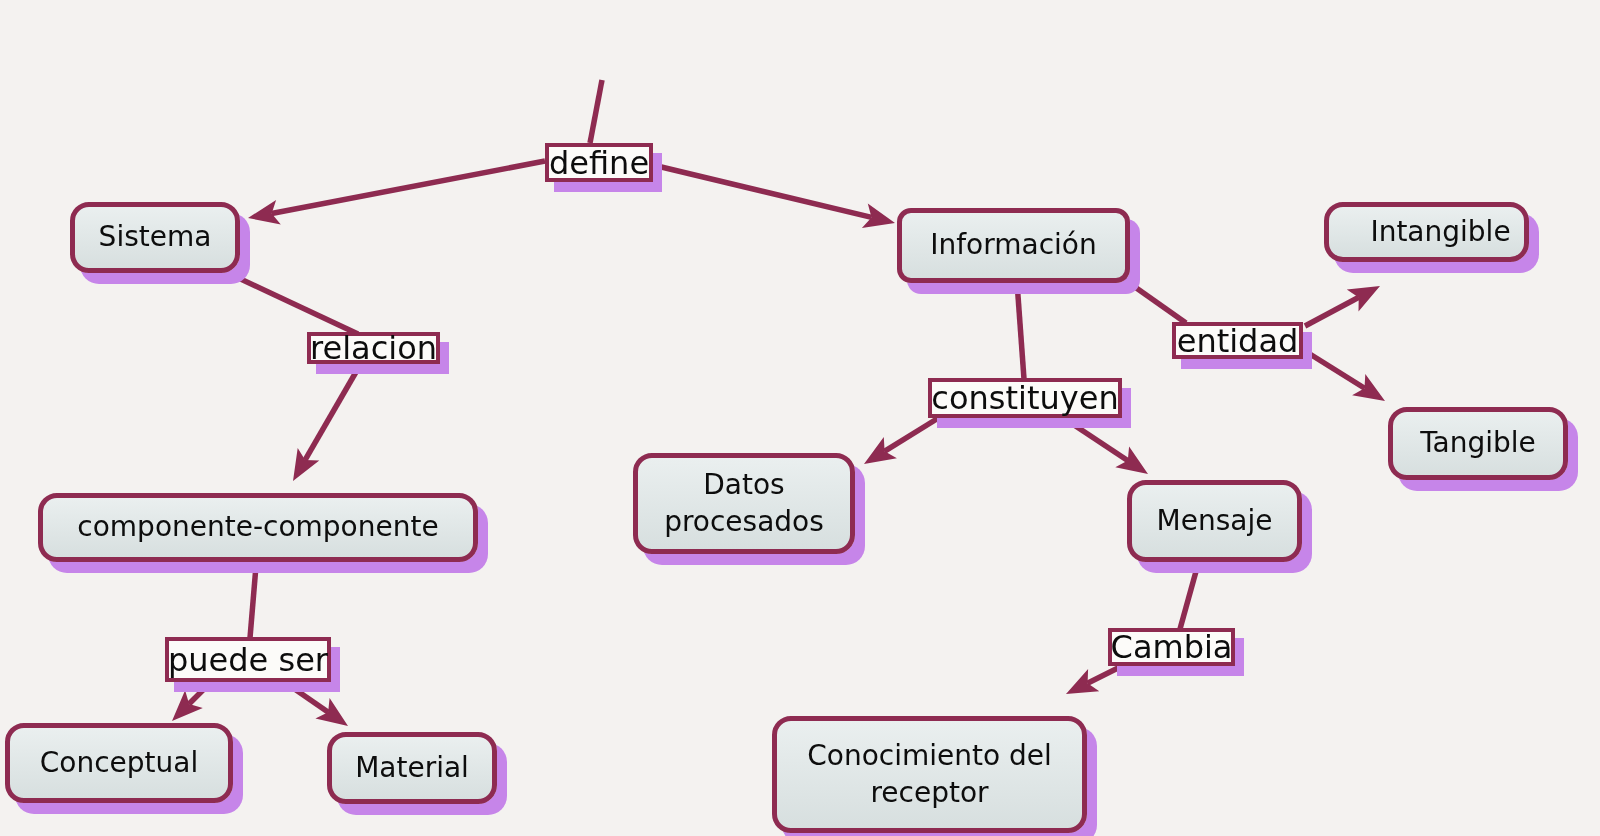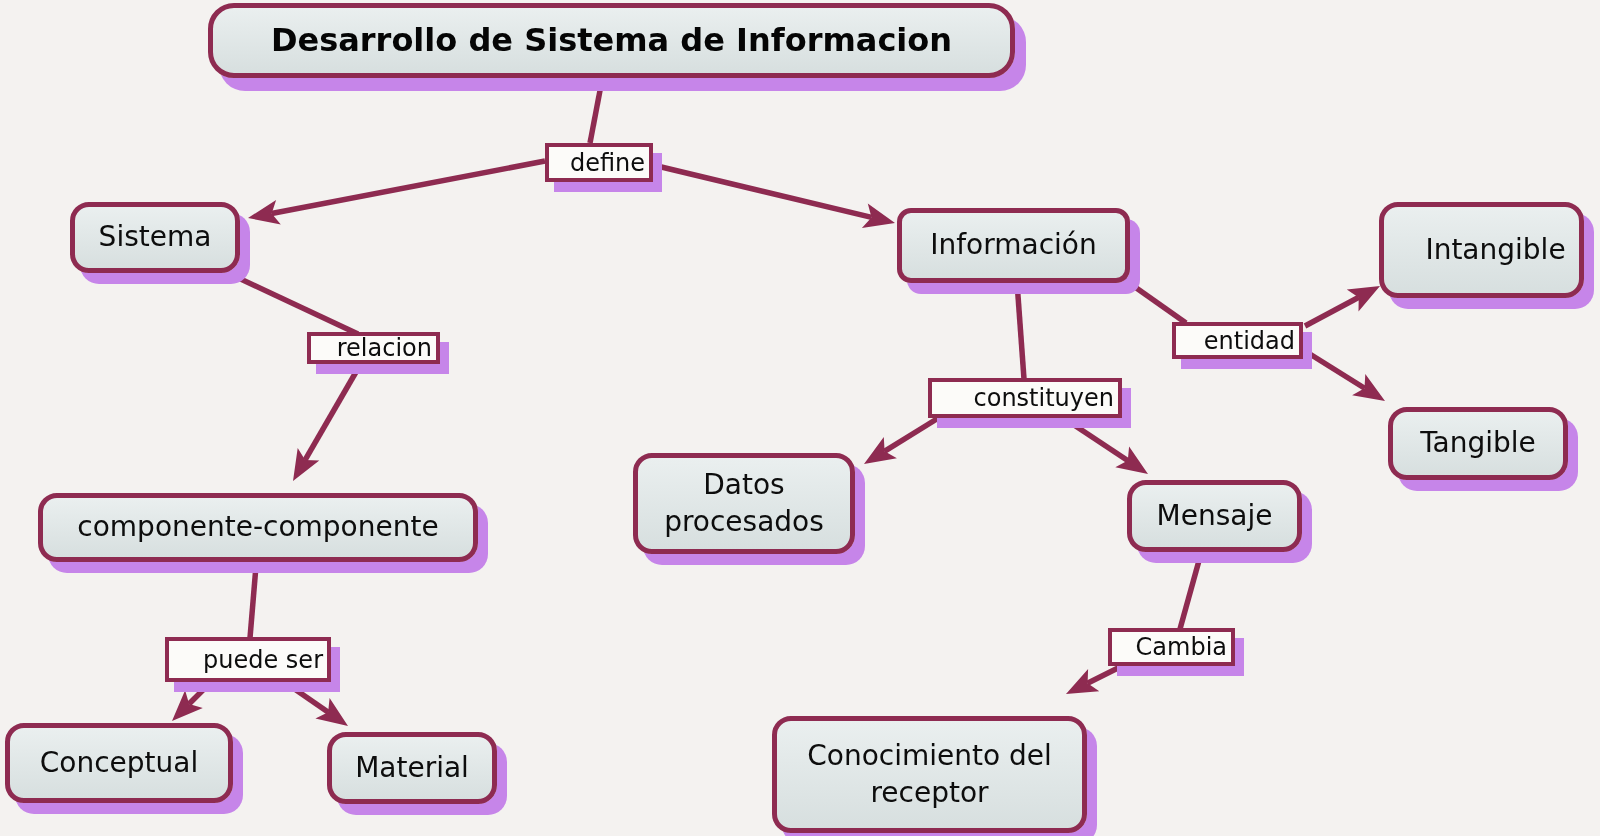--- a/index.html
+++ b/index.html
@@ -10,36 +10,36 @@
   .node{
     position:absolute;box-sizing:border-box;
     display:flex;align-items:center;justify-content:center;text-align:center;
     background:linear-gradient(180deg,#eaefef 0%,#d7dfdf 100%);
     border:5px solid #8e2b51;border-radius:19px;
     box-shadow:10px 11px 0 0 #c685e9;
     font-size:28px;color:#0d0d0d;line-height:1.3;padding:0 6px;
   }
   .linklabel{
     position:absolute;box-sizing:border-box;
-    display:flex;align-items:center;justify-content:flex-end;text-align:center;
+    display:flex;align-items:center;justify-content:center;text-align:center;
     background:#fcfbf9;border:4px solid #8e2b51;
     box-shadow:9px 10px 0 0 #c685e9;
-    font-size:24px;color:#0d0d0d;white-space:nowrap;padding:0 4px;
+    font-size:32px;color:#0d0d0d;white-space:nowrap;padding:0 4px;
   }
 
   #n-title{left:208px;top:3px;width:807px;height:75px;font-weight:bold;font-size:32px;border-radius:26px;box-shadow:11px 13px 0 0 #c685e9;color:#050505;}
   #n-sistema{left:70px;top:202px;width:170px;height:71px;}
   #n-informacion{left:897px;top:208px;width:233px;height:75px;border-radius:14px;}
-  #n-intangible{left:1379px;top:202px;width:205px;height:96px;padding-left:34px;}
+  #n-intangible{left:1324px;top:202px;width:205px;height:60px;padding-left:34px;}
   #n-tangible{left:1388px;top:407px;width:180px;height:73px;}
   #n-componente{left:38px;top:493px;width:440px;height:69px;}
   #n-conceptual{left:5px;top:723px;width:228px;height:80px;}
   #n-material{left:327px;top:732px;width:170px;height:72px;}
   #n-datos{left:633px;top:453px;width:222px;height:101px;}
-  #n-mensaje{left:1127px;top:480px;width:175px;height:72px;justify-content:center;}
+  #n-mensaje{left:1127px;top:480px;width:175px;height:82px;justify-content:center;}
   #n-conocimiento{left:772px;top:703px;width:315px;height:117px;margin-top:13px;}
 
   #l-define{left:545px;top:143px;width:108px;height:39px;}
   #l-relacion{left:307px;top:332px;width:133px;height:32px;}
   #l-puedeser{left:165px;top:637px;width:166px;height:45px;}
   #l-constituyen{left:928px;top:378px;width:194px;height:40px;}
   #l-entidad{left:1172px;top:322px;width:131px;height:37px;}
   #l-cambia{left:1108px;top:628px;width:127px;height:38px;}
 </style>
 </head>
@@ -69,23 +69,20 @@
       <line x1="1125" y1="280" x2="1186" y2="323" stroke="#8e2b51" stroke-width="5.5"></line>
       <line x1="1305" y1="326" x2="1358.8235294117646" y2="297.29411764705884" stroke="#8e2b51" stroke-width="5.5"></line>
       <polygon points="1380.0,286.0 1358.5,311.6 1358.7,297.4 1346.8,289.6" fill="#8e2b51"></polygon>
       <line x1="1305" y1="351" x2="1364.648040703878" y2="388.2800254399237" stroke="#8e2b51" stroke-width="5.5"></line>
       <polygon points="1385.0,401.0 1352.1,395.2 1364.5,388.2 1365.3,374.0" fill="#8e2b51"></polygon>
       <line x1="1200" y1="557" x2="1180" y2="629" stroke="#8e2b51" stroke-width="5.5"></line>
       <line x1="1122" y1="666" x2="1087.466252583998" y2="683.266873708001" stroke="#8e2b51" stroke-width="5.5"></line>
       <polygon points="1066.0,694.0 1088.1,669.0 1087.6,683.2 1099.3,691.3" fill="#8e2b51"></polygon>
     </svg>
 
-  <div class="node" id="n-title">
-    <span>Desarrollo de Sistema de Informacion</span>
-  </div>
   <div class="node" id="n-sistema">
     <span>Sistema</span>
   </div>
   <div class="node" id="n-informacion">
     <span>Información</span>
   </div>
   <div class="node" id="n-intangible">
     <span>Intangible</span>
   </div>
   <div class="node" id="n-tangible">

